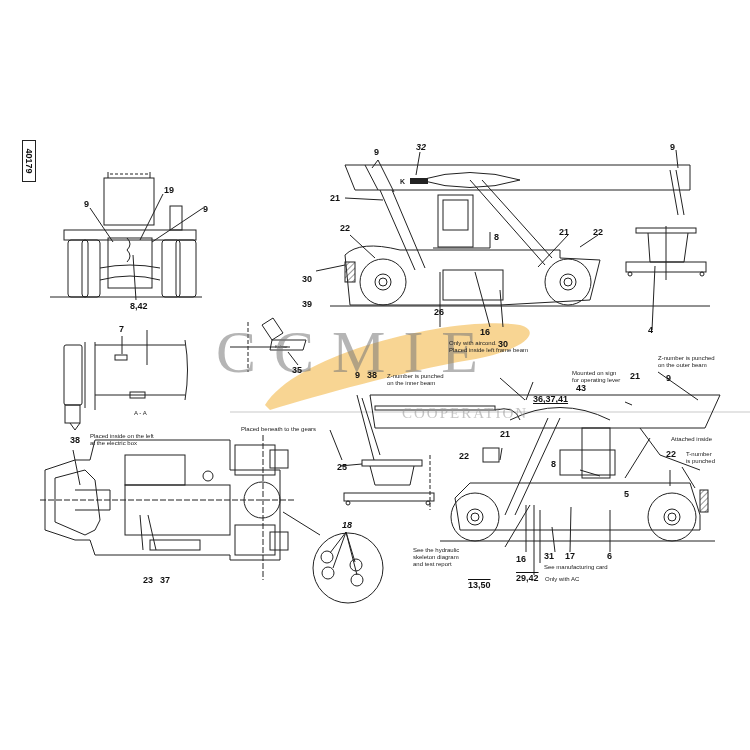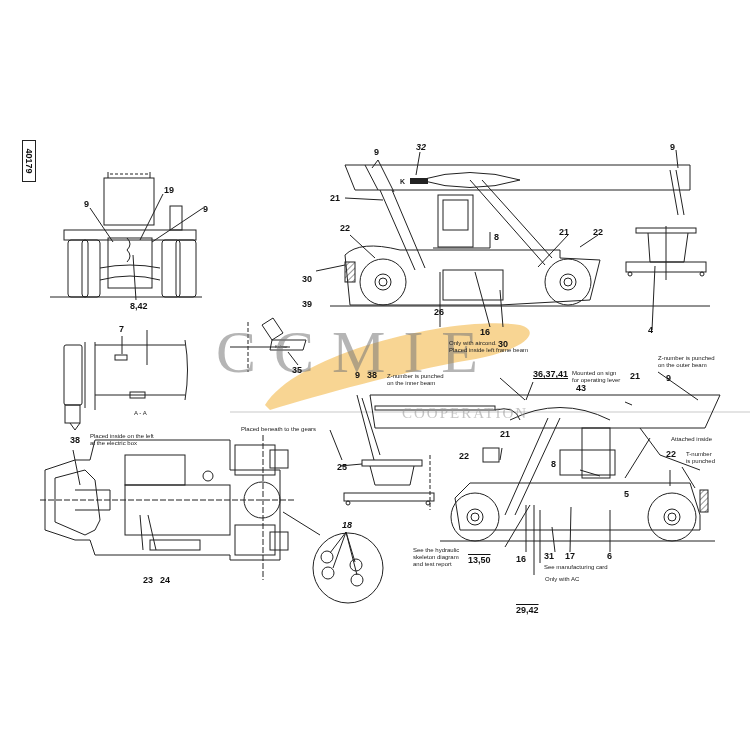--- a/index.html
+++ b/index.html
@@ -1,20 +1,20 @@
 <!DOCTYPE html>
 <html><head>
 <meta charset="utf-8">
 <style>
   html, body { margin:0; padding:0; background:#ffffff; }
   body { width:750px; height:750px; position:relative; overflow:hidden; font-family:"Liberation Sans", sans-serif; color:#111; }
   #canvas { position:absolute; left:0; top:0; width:750px; height:750px; }
   .lbl { position:absolute; font-family:"Liberation Sans", sans-serif; font-weight:bold; font-size:9px; color:#111; white-space:nowrap; line-height:1; }
   .note { position:absolute; font-family:"Liberation Sans", sans-serif; font-size:6px; color:#222; white-space:nowrap; line-height:1.1; }
-  .ul { text-decoration:underline; }
+  .ul { text-decoration:underline;margin-top:25px; }
   .drawing-id { position:absolute; left:22px; top:140px; width:12px; height:40px; border:1px solid #222; }
   .drawing-id span { position:absolute; left:-13px; top:15px; transform:rotate(90deg); font-size:9px; font-weight:bold; font-family:"Liberation Sans", sans-serif; width:38px; text-align:center; }
   .wm { position:absolute; font-family:"Liberation Serif", serif; color:rgba(120,120,120,0.55); font-size:60px; letter-spacing:18px; line-height:1; }
   .wm2 { position:absolute; font-family:"Liberation Serif", serif; color:rgba(150,150,150,0.55); font-size:15px; letter-spacing:2px; line-height:1; }
 </style>
 </head>
 <body>
 
 <svg id="canvas" viewBox="0 0 750 750" xmlns="http://www.w3.org/2000/svg" fill="none" stroke="#222" stroke-width="1">
 
@@ -252,21 +252,21 @@
 
 <div class="lbl" style="left:119px; top:325px;">7</div>
 <div class="note" style="left:134px; top:410px;">A - A</div>
 
 <div class="lbl" style="left:292px; top:366px;">35</div>
 
 <div class="note" style="left:90px; top:433px;">Placed inside on the left</div>
 <div class="note" style="left:90px; top:440px;">at the electric box</div>
 <div class="lbl" style="left:86px; top:436px;transform:translateX(-16px);">38</div>
 <div class="lbl" style="left:143px; top:576px;">23</div>
-<div class="lbl" style="left:160px; top:576px;">24</div>
+<div class="lbl" style="left:160px; top:576px;">37</div>
 <div class="lbl" style="left:342px; top:521px;font-style:italic;">18</div>
 
 <div class="note" style="left:241px; top:426px;">Placed beneath to the gears</div>
 <div class="lbl" style="left:337px; top:463px;">25</div>
 
 <div class="lbl" style="left:355px; top:371px;">9</div>
 <div class="lbl" style="left:367px; top:371px;">38</div>
 <div class="note" style="left:387px; top:373px;">Z-number is punched</div>
 <div class="note" style="left:387px; top:380px;">on the inner beam</div>
 <div class="lbl ul" style="left:533px; top:370px;">36,37,41</div>
@@ -287,14 +287,14 @@
 <div class="lbl" style="left:624px; top:490px;">5</div>
 <div class="note" style="left:413px; top:547px;">See the hydraulic</div>
 <div class="note" style="left:413px; top:554px;">skeleton diagram</div>
 <div class="note" style="left:413px; top:561px;">and test report</div>
 <div class="lbl ul" style="left:468px; top:556px;text-decoration:overline;">13,50</div>
 <div class="lbl" style="left:516px; top:555px;">16</div>
 <div class="lbl" style="left:544px; top:552px;">31</div>
 <div class="lbl" style="left:565px; top:552px;">17</div>
 <div class="lbl" style="left:607px; top:552px;">6</div>
 <div class="note" style="left:544px; top:564px;">See manufacturing card</div>
-<div class="lbl" style="left:516px; top:574px;text-decoration:overline;margin-top:32px;">29,42</div>
+<div class="lbl" style="left:516px; top:574px;text-decoration:overline;">29,42</div>
 <div class="note" style="left:545px; top:576px;">Only with AC</div>
 
 </body></html>

